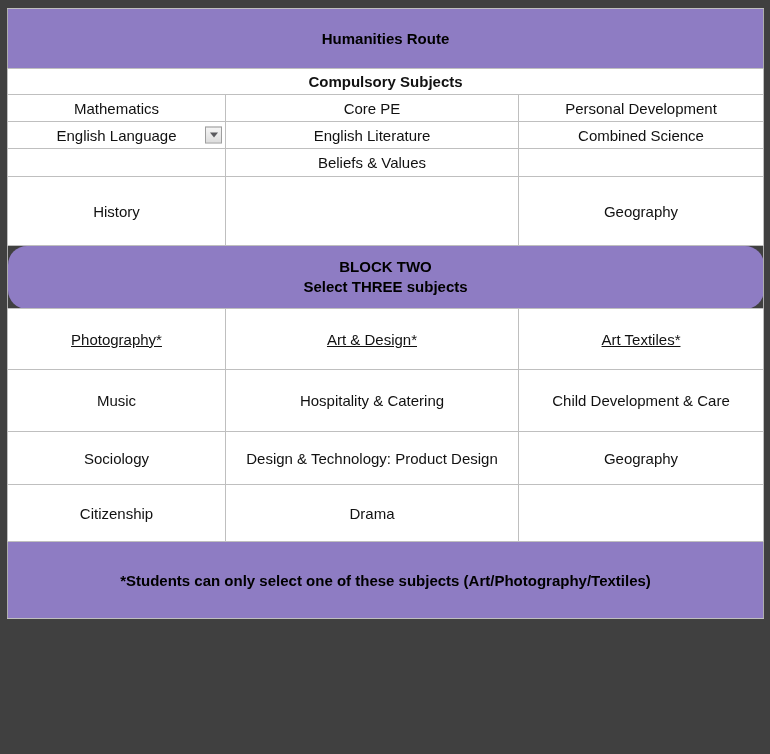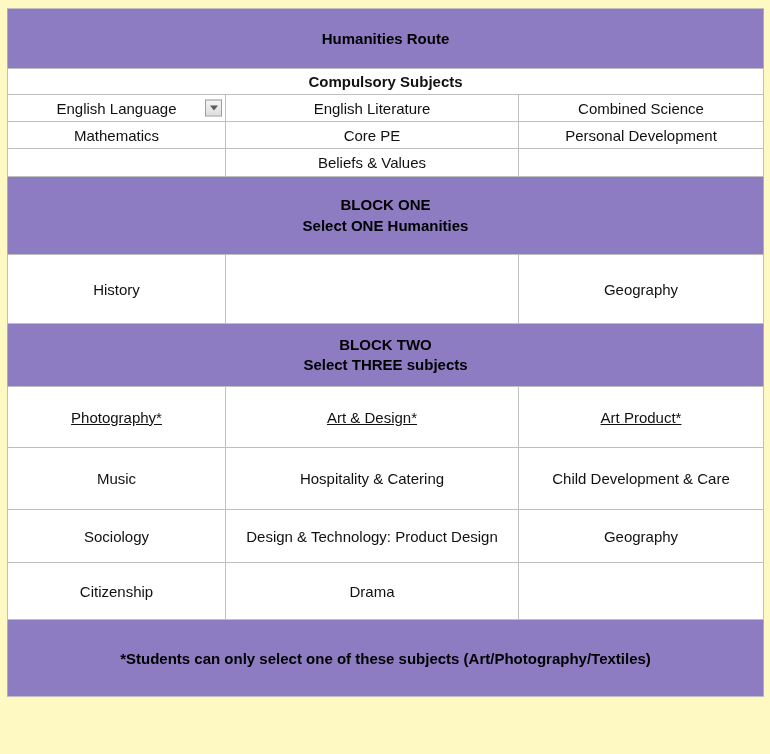--- a/index.html
+++ b/index.html
@@ -5,21 +5,21 @@
   html, body {
     margin: 0;
     padding: 0;
     background: #ffffff;
     font-family: "Liberation Sans", "DejaVu Sans", sans-serif;
     color: #111111;
   }
   .page {
     width: 770px;
     height: 754px;
-    background: #fef9c3;
+    background: #404040;
     box-sizing: border-box;
     padding: 8px 7px;
   }
   table.route-table {
     border-collapse: collapse;
     table-layout: fixed;
     width: 756px;
     border: 1px solid #adadad;
   }
   td {
@@ -36,21 +36,21 @@
     border-left: none;
     border-right: none;
     font-weight: bold;
     color: #000000;
   }
   td.title-cell { height: 55px; }
   td.section-cell { height: 21px; font-weight: bold; background: #ffffff; text-align: center; }
   tr.comp-row td { height: 22px; }
   tr.comp-row-last td { height: 23px; }
   td.block-band-cell { height: 73px; }
-  td.block-two-band-cell { height: 58px; }
+  td.block-two-band-cell { height: 58px; border-radius: 19px; }
   tr.pick-one-row td { height: 64px; }
   tr.opt-row-1 td { height: 56px; text-decoration: underline; }
   tr.opt-row-2 td { height: 62px; }
   tr.opt-row-3 td { height: 57px; }
   tr.opt-row-4 td { height: 48px; }
   tr.opt-row-5 td { height: 52px; }
   td.footer-cell { height: 72px; font-weight: normal; }
   td.footer-cell b { font-weight: bold; }
   .band-line { line-height: 1.35; }
 
@@ -93,66 +93,60 @@
     <tbody>
         <tr class="band">
       <td colspan="3" class="title-cell">Humanities Route</td>
     </tr>
 
     <tr>
       <td colspan="3" class="section-cell">Compulsory Subjects</td>
     </tr>
 
     <tr class="comp-row">
+      <td>Mathematics</td>
+      <td>Core PE</td>
+      <td>Personal Development</td>
+    </tr>
+
+    <tr class="comp-row">
       <td class="cell-rel">
         <span>English Language</span>
         <span class="dd-btn">
           <span class="dd-tri"></span>
         </span>
       </td>
       <td>English Literature</td>
       <td>Combined Science</td>
     </tr>
 
-    <tr class="comp-row">
-      <td>Mathematics</td>
-      <td>Core PE</td>
-      <td>Personal Development</td>
-    </tr>
-
     <tr class="comp-row-last">
       <td></td>
       <td>Beliefs &amp; Values</td>
       <td></td>
     </tr>
 
-    <tr class="band">
-      <td colspan="3" class="block-band-cell">
-        <div class="band-line">BLOCK ONE</div>
-        <div class="band-line">Select ONE Humanities</div>
-      </td>
-    </tr>
 
     <tr class="pick-one-row">
       <td>History</td>
       <td></td>
       <td>Geography</td>
     </tr>
 
     <tr class="band">
       <td colspan="3" class="block-two-band-cell">
         <div class="band-line">BLOCK TWO</div>
         <div class="band-line">Select THREE subjects</div>
       </td>
     </tr>
 
     <tr class="opt-row-1">
       <td>Photography*</td>
       <td>Art &amp; Design*</td>
-      <td>Art Product*</td>
+      <td>Art Textiles*</td>
     </tr>
 
 
     <tr class="opt-row-3">
       <td>Music</td>
       <td>Hospitality &amp; Catering</td>
       <td>Child Development &amp; Care</td>
     </tr>
 
     <tr class="opt-row-4">

